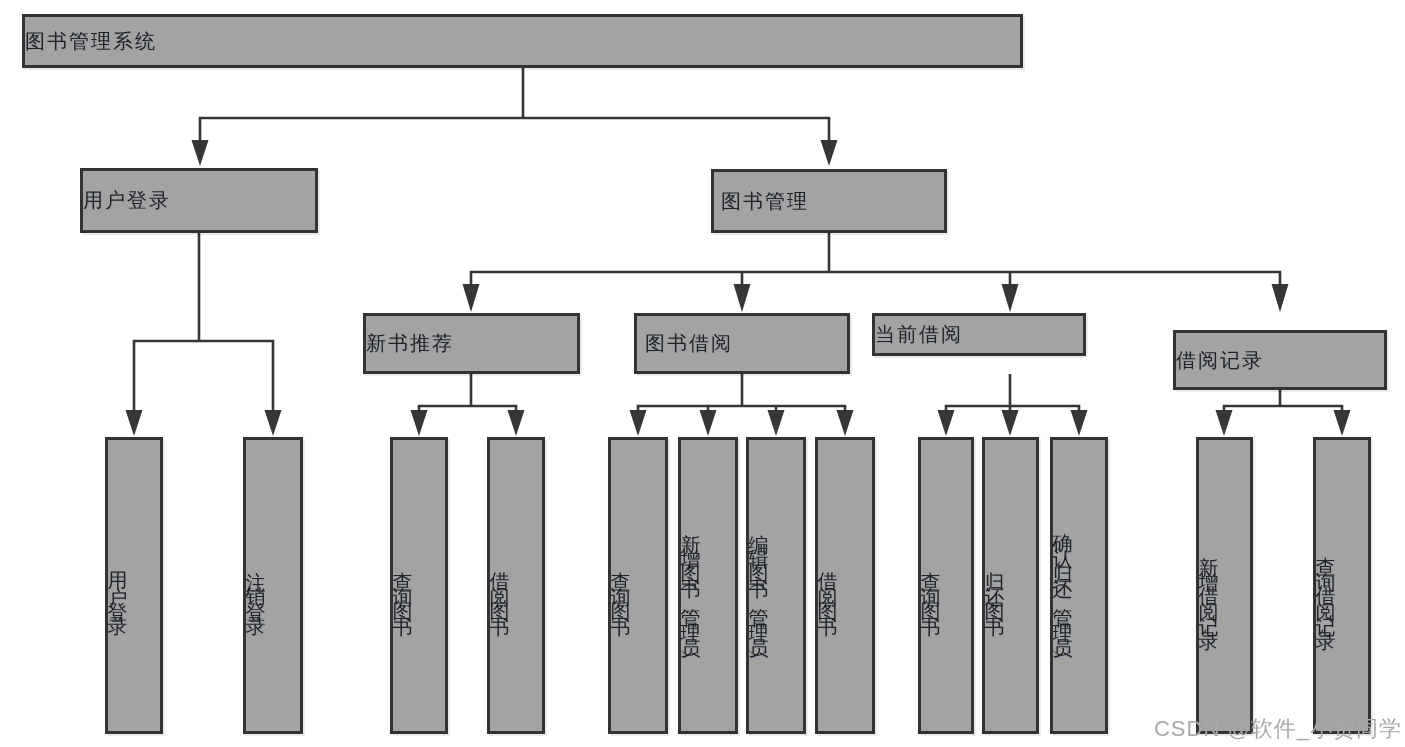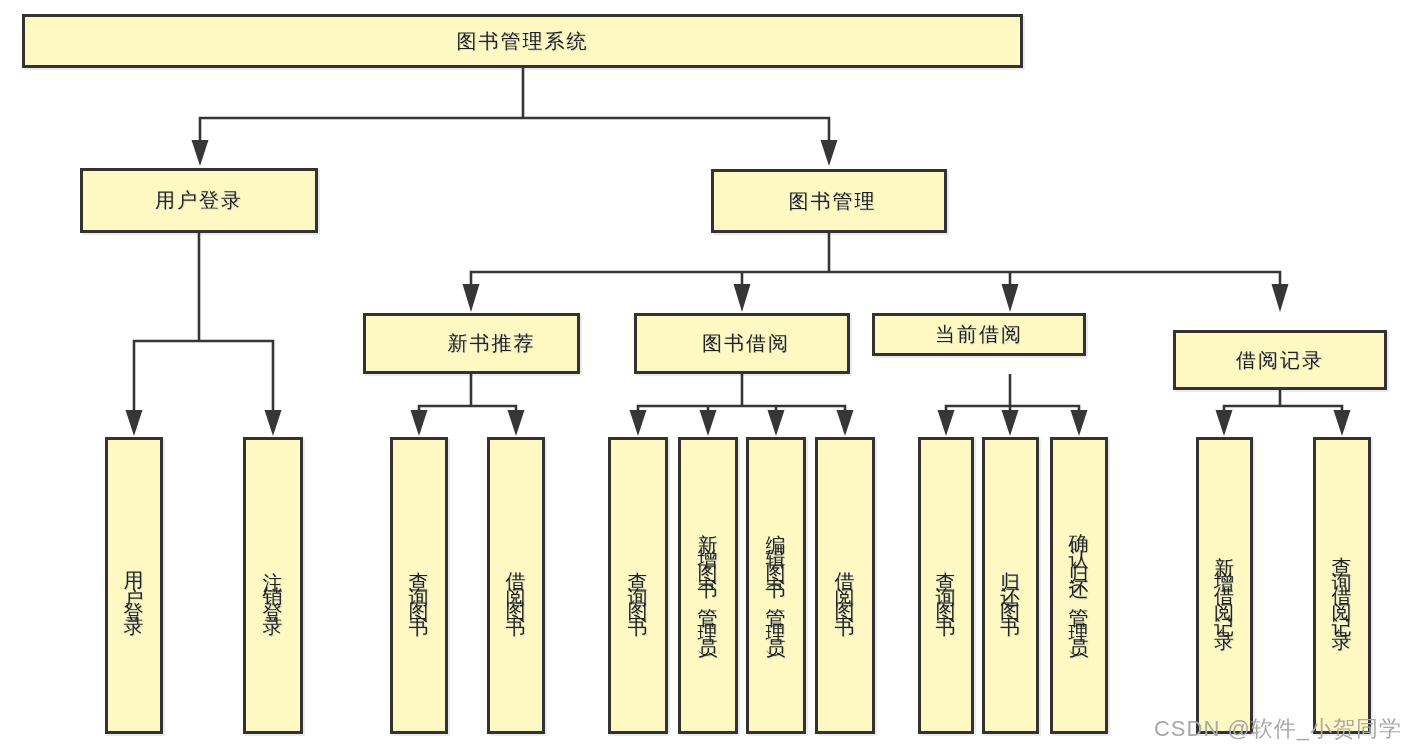--- a/index.html
+++ b/index.html
@@ -19,25 +19,25 @@
     position: absolute;
     left: 0;
     top: 0;
     width: 1405px;
     height: 747px;
     z-index: 1;
   }
   .node {
     position: absolute;
     box-sizing: border-box;
-    background: #fef9c3;
+    background: #a3a3a3;
     border: 3px solid #333333;
     display: flex;
     align-items: center;
-    justify-content: center;
+    justify-content: flex-start;
     z-index: 2;
     box-shadow: 2px 2px 0 rgba(0,0,0,0.08);
   }
   .node .lbl {
     color: #222222;
     font-size: 20px;
     letter-spacing: 2px;
     white-space: nowrap;
     text-shadow: 1px 1px 0 rgba(120,150,200,0.25);
   }
@@ -116,21 +116,21 @@
     <span class="lbl">图书管理系统</span>
   </div>
 
   <div class="node" style="left:80px; top:168px; width:238px; height:65px;">
     <span class="lbl">用户登录</span>
   </div>
   <div class="node" style="left:711px; top:169px; width:236px; height:64px;padding-left:7px;">
     <span class="lbl">图书管理</span>
   </div>
 
-  <div class="node" style="left:363px; top:313px; width:217px; height:61px;padding-left:40px;">
+  <div class="node" style="left:363px; top:313px; width:217px; height:61px;">
     <span class="lbl">新书推荐</span>
   </div>
   <div class="node" style="left:634px; top:313px; width:216px; height:61px;padding-left:8px;">
     <span class="lbl">图书借阅</span>
   </div>
   <div class="node" style="left:872px; top:313px; width:214px; height:43px;">
     <span class="lbl">当前借阅</span>
   </div>
   <div class="node" style="left:1173px; top:330px; width:214px; height:60px;">
     <span class="lbl">借阅记录</span>

